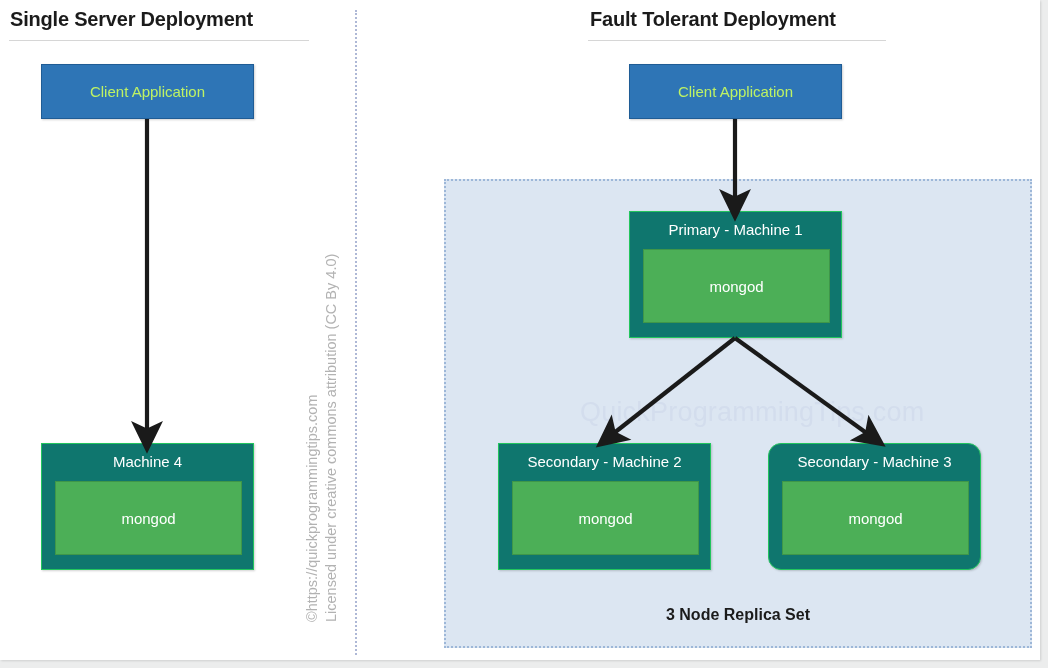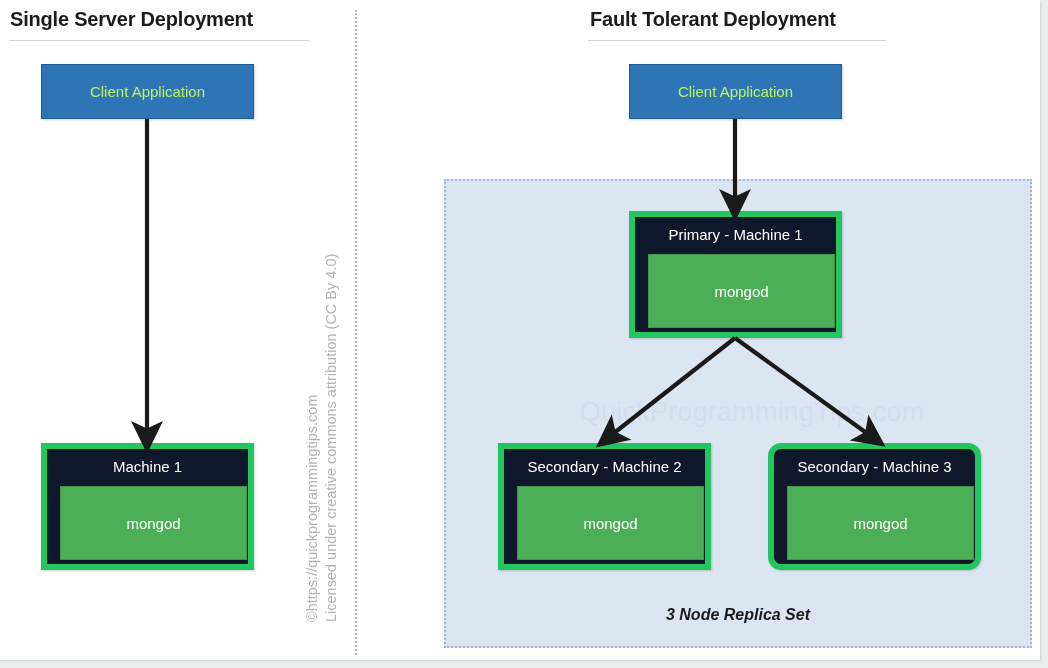--- a/index.html
+++ b/index.html
@@ -51,22 +51,22 @@
     transform: rotate(-90deg);
     white-space: nowrap;
     color: #b2b2b2;
     font-size: 14.5px;
     line-height: 19px;
   }
   .credit-line { display: block; }
   
   .node-box {
     position: absolute;
-    background: #0f172a;
-    border: 6px solid #22c55e;
+    background: #0f766e;
+    border: 1px solid #22c55e;
     box-sizing: border-box;
     box-shadow: 1px 1px 2px rgba(0,0,0,0.18);
   }
   .node-title {
     position: absolute;
     left: 0; right: 0;
     text-align: center;
     color: #ffffff;
     font-size: 15px;
     white-space: nowrap;
@@ -101,21 +101,20 @@
     border: 2px dotted #9db7d8;
     box-sizing: border-box;
   }
   .replica-label {
     position: absolute;
     left: 0; right: 0;
     text-align: center;
     font-weight: bold;
     font-size: 16px;
     color: #1b1b1b;
-    font-style: italic;
   }
   .watermark {
     position: absolute;
     font-size: 27px;
     color: #d3dded;
     white-space: nowrap;
     letter-spacing: 0.2px;
   }
   svg.arrows {
     position: absolute;
@@ -130,21 +129,21 @@
 
 <div id="canvas">
   <div class="page"></div>
 
   <div class="panel-title" style="left:10px; top:8px;">Single Server Deployment</div>
   <div class="title-rule" style="left:9px; top:40px; width:300px;"></div>
 
   <div class="plain-box" style="left:41px; top:64px; width:213px; height:55px;">Client Application</div>
 
   <div class="node-box" style="left:41px; top:443px; width:213px; height:127px;">
-    <div class="node-title" style="top:9px;">Machine 1</div>
+    <div class="node-title" style="top:9px;">Machine 4</div>
     <div class="mongod-box" style="left:13px; top:37px; width:187px; height:74px;">mongod</div>
   </div>
 
   <div class="v-separator" style="left:355px; top:10px; height:645px;"></div>
 
   <div class="credit-wrap" style="left:303px; top:622px;">
     <span class="credit-line">©https://quickprogrammingtips.com</span>
     <span class="credit-line">Licensed under creative commons attribution (CC By 4.0)</span>
   </div>
 

